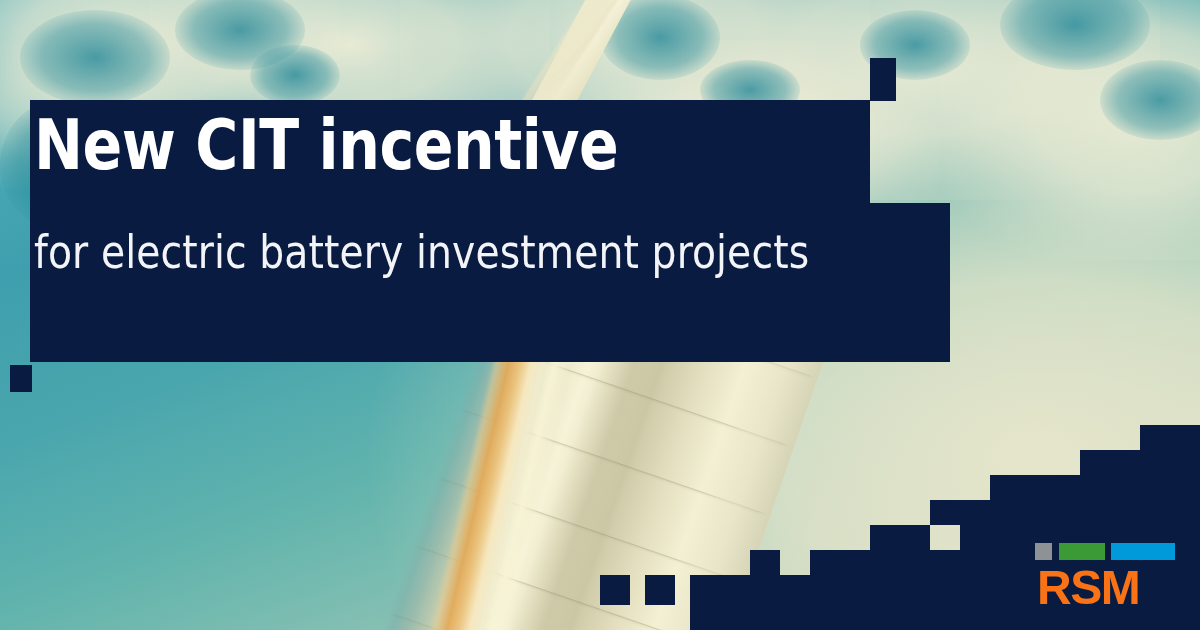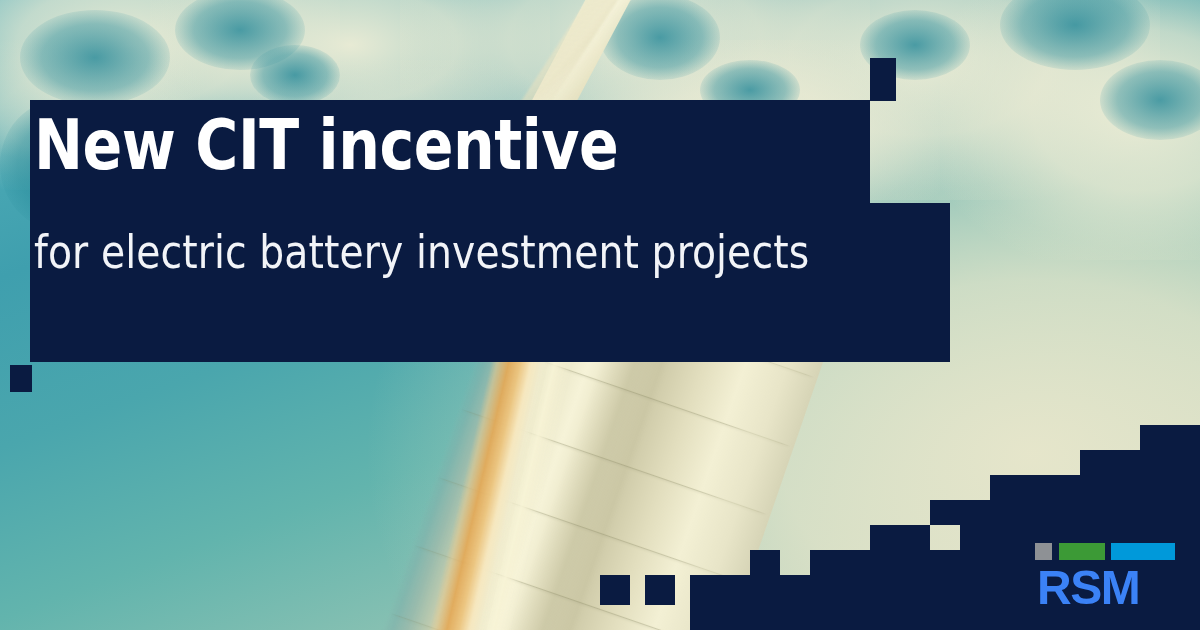--- a/index.html
+++ b/index.html
@@ -218,21 +218,21 @@
 
   
   #logo { position:absolute; left:1035px; top:543px; width:140px; height:70px; }
   .bar      { position:absolute; top:0; height:17px; }
   #bar-gray  { left:0px;  width:17px; background:#8E9195; }
   #bar-green { left:24px; width:46px; background:#3C9A36; }
   #bar-blue  { left:76px; width:64px; background:#0099DA; }
   #logo-word {
     position:absolute;
     left:2px; top:21px;
-    color:#3b82f6;
+    color:#f97316;
     font-family:"Liberation Sans","DejaVu Sans",sans-serif;
     font-weight:700;
     font-size:48px;
     line-height:48px;
     letter-spacing:-1.5px;
   }
 </style>
 </head>
 <body>
 

